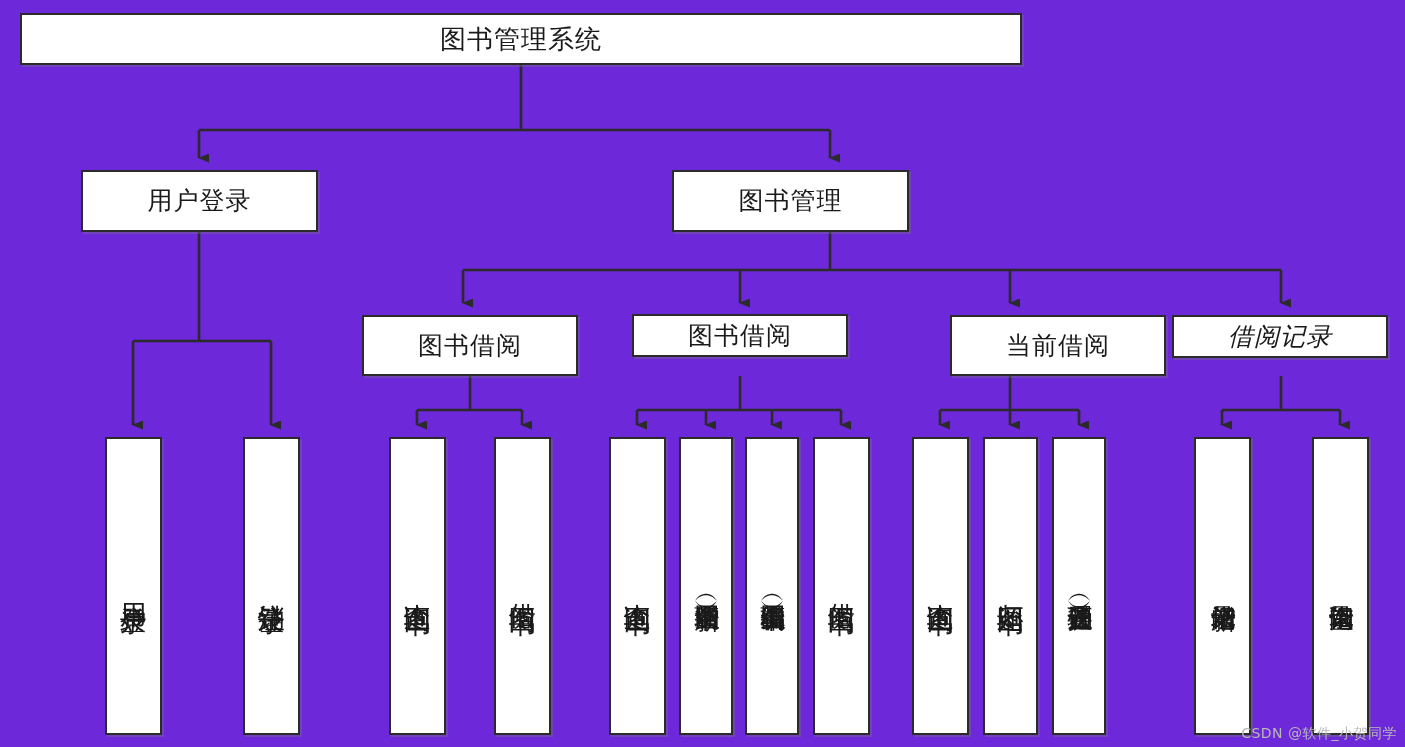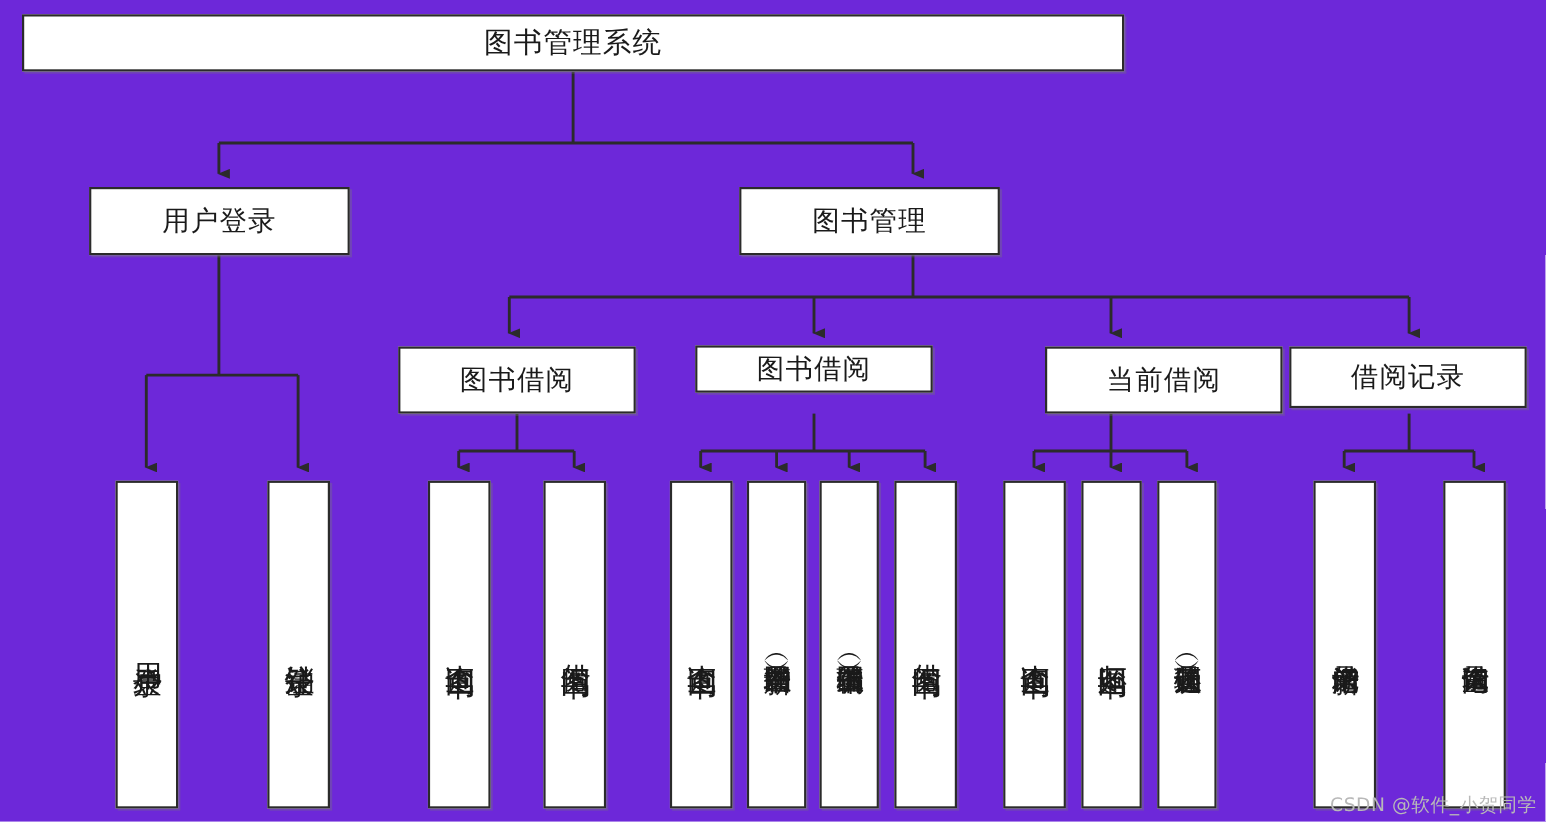--- a/index.html
+++ b/index.html
@@ -67,21 +67,21 @@
   }
   .node.vertical.tight .node-label {
     font-size: 25px;
     letter-spacing: 0px;
     line-height: 0.99;
   }
   #watermark {
     position: absolute;
     right: 8px;
     bottom: 4px;
-    font-size: 17px;
+    font-size: 14px;
     color: #b8b8b8;
     letter-spacing: 0.5px;
     white-space: nowrap;
     font-family: "DejaVu Sans", "Liberation Sans", sans-serif;
   }
 </style>
 </head>
 <body>
 
 <div id="diagram-root">
@@ -153,21 +153,21 @@
   </div>
 
   <div class="node horizontal" style="left:632px; top:314px; width:216px; height:43px;">
     <span class="node-label">图书借阅</span>
   </div>
 
   <div class="node horizontal" style="left:902px; top:315px; width:216px; height:61px;margin-left:48px;">
     <span class="node-label">当前借阅</span>
   </div>
 
-  <div class="node horizontal" style="left:1172px; top:315px; width:216px; height:56px;">
+  <div class="node horizontal" style="left:1172px; top:315px; width:216px; height:43px;font-style:italic;">
     <span class="node-label">借阅记录</span>
   </div>
 
   <div class="node vertical" style="left:105px; top:437px; width:57px; height:298px;">
     <span class="node-label">用户登录</span>
   </div>
 
   <div class="node vertical" style="left:243px; top:437px; width:57px; height:298px;">
     <span class="node-label">注销登录</span>
   </div>

